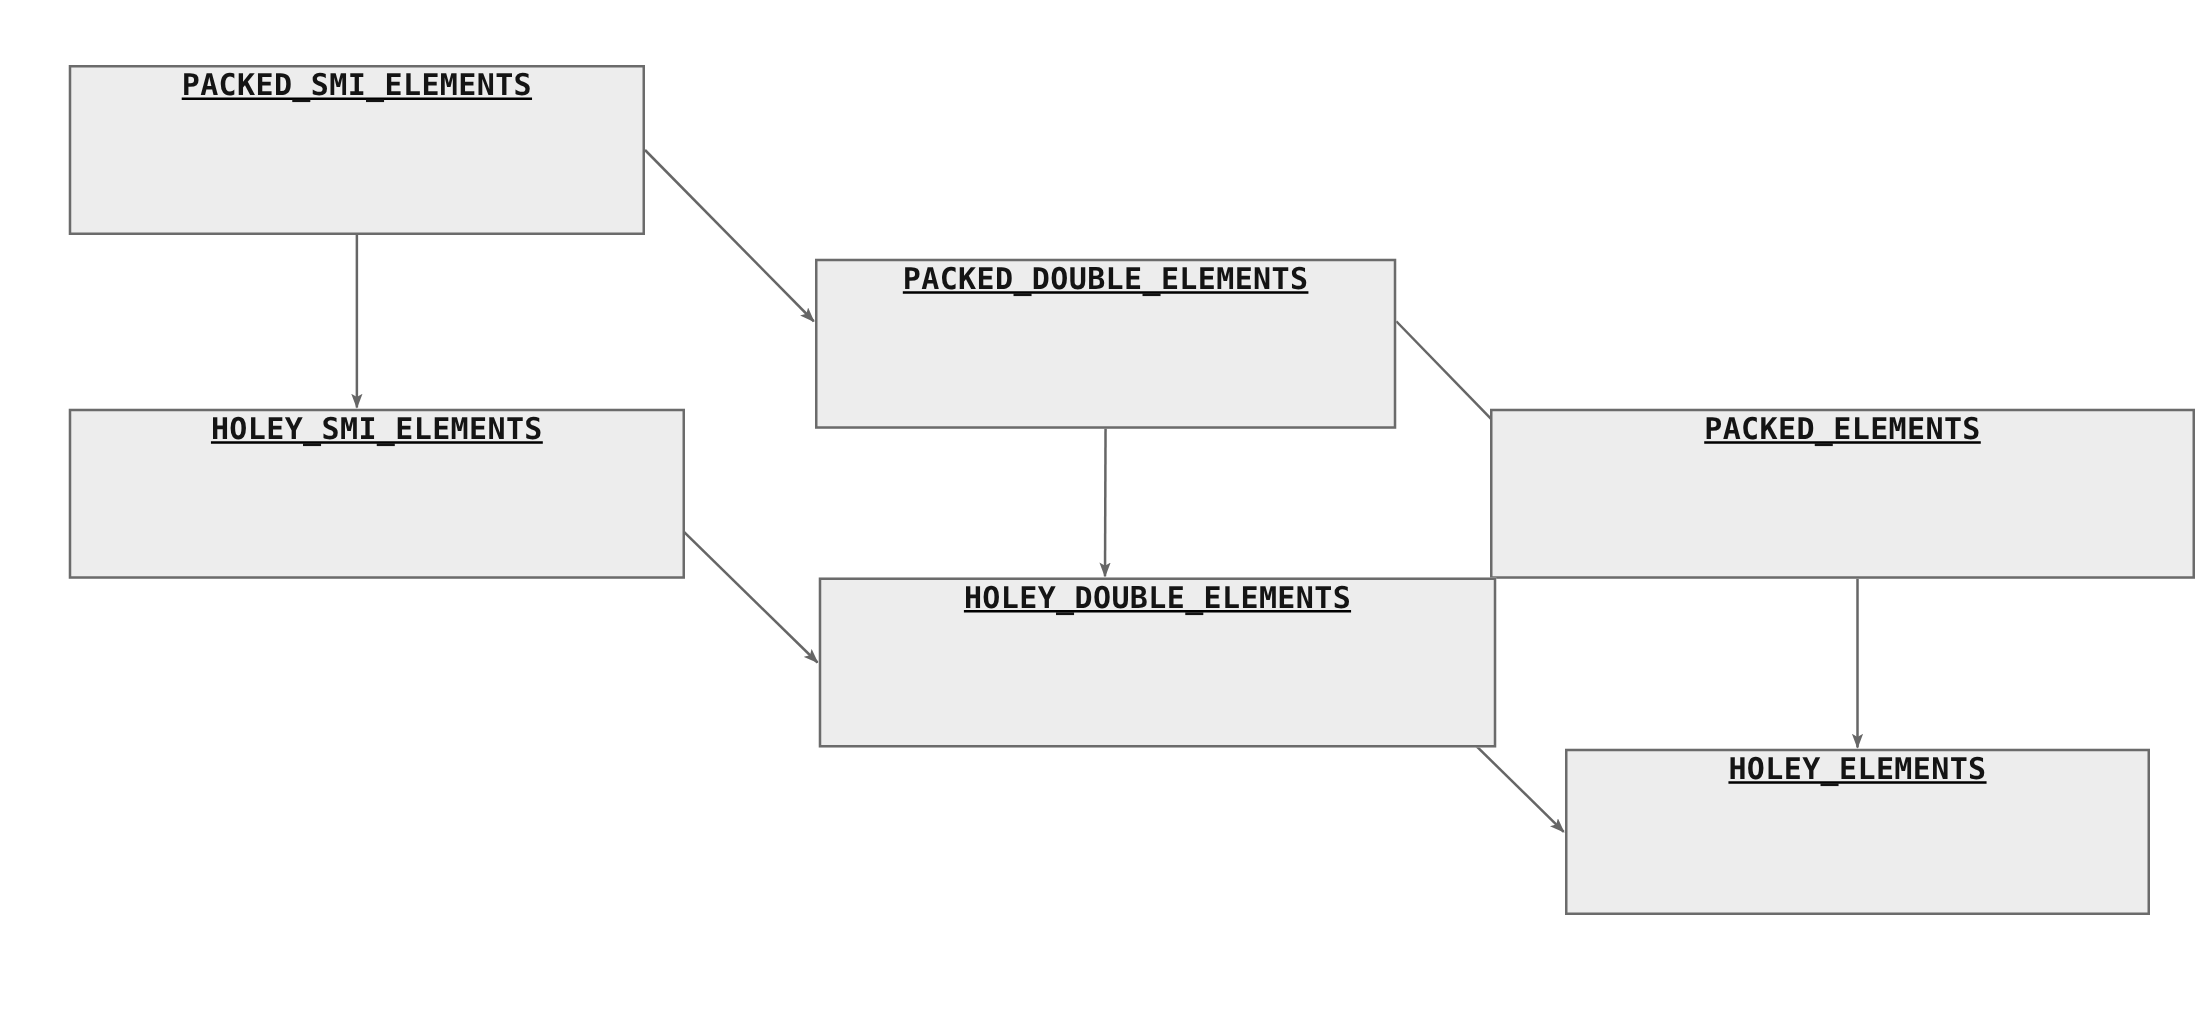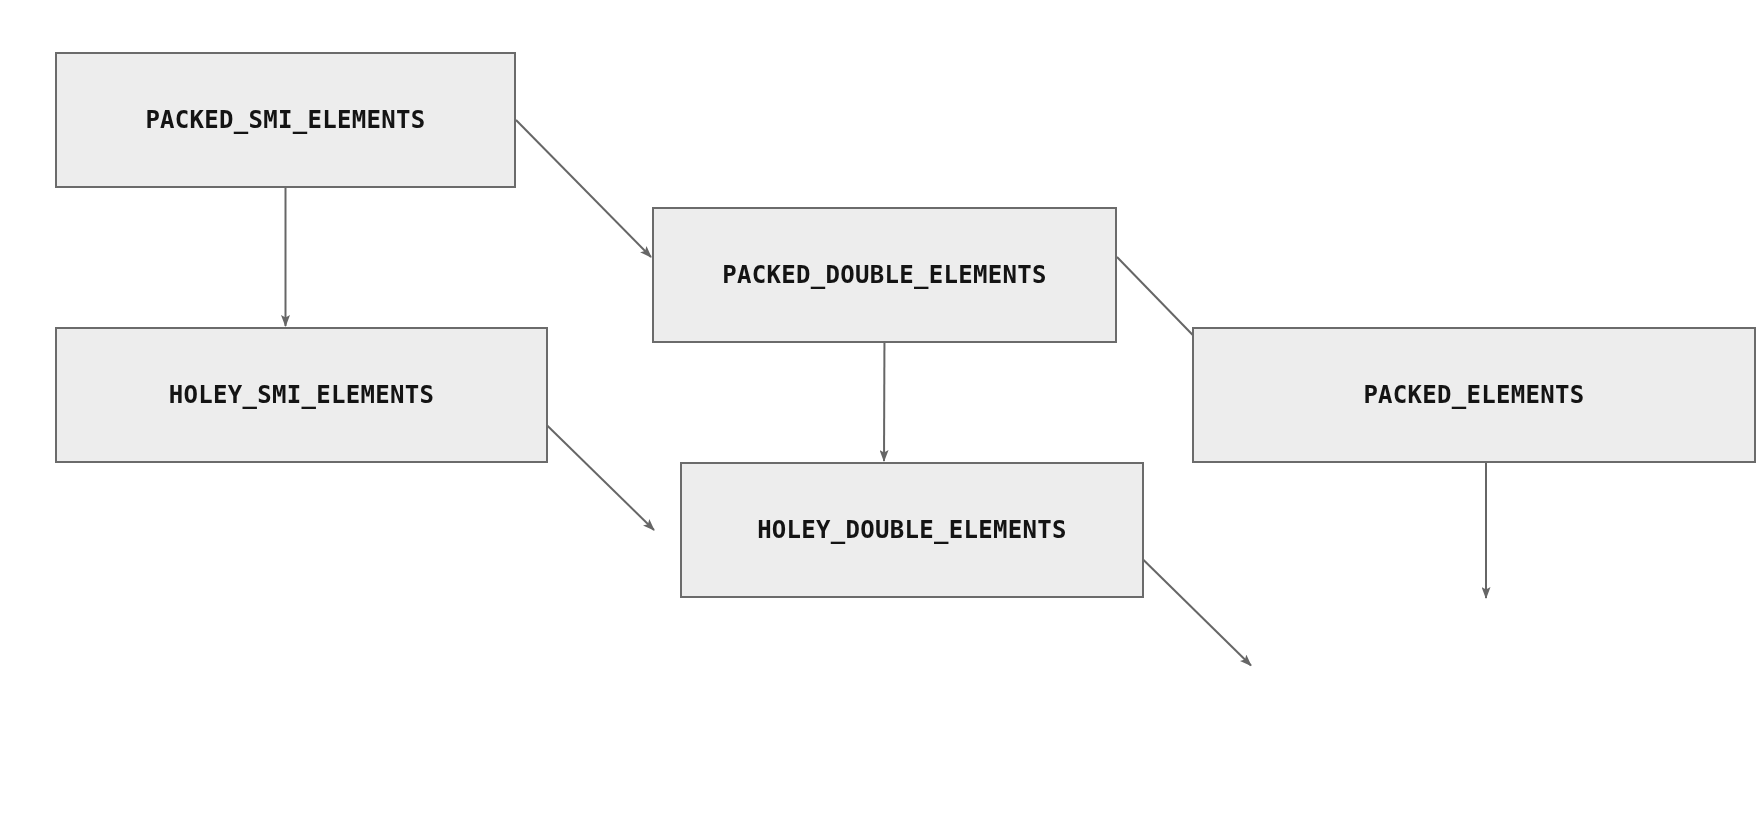--- a/index.html
+++ b/index.html
@@ -21,36 +21,36 @@
     height: 814px;
     background: var(--bg);
     overflow: hidden;
     font-family: "DejaVu Sans Mono", "Liberation Mono", monospace;
   }
   .node {
     position: absolute;
     background: var(--node-fill);
     border: 2px solid var(--node-border);
     display: flex;
-    align-items: center;
     justify-content: center;
+    text-decoration: underline;
   }
   .node .label {
     font-size: 24px;
     font-weight: bold;
     letter-spacing: 0.3px;
     color: var(--text);
     white-space: nowrap;
   }
   
   .n-packed_smi       { left: 55px;   top: 52px;  width: 461px; height: 136px; }
   .n-packed_double    { left: 652px;  top: 207px; width: 465px; height: 136px; }
   .n-holey_smi        { left: 55px;   top: 327px; width: 493px; height: 136px; }
   .n-packed_elements  { left: 1192px; top: 327px; width: 564px; height: 136px; }
-  .n-holey_double     { left: 655px;  top: 462px; width: 464px; height: 136px; margin-left: 25px; }
+  .n-holey_double     { left: 655px;  top: 462px; width: 542px; height: 136px; }
   .n-holey_elements   { left: 1252px; top: 599px; width: 468px; height: 133px; }
   .edges {
     position: absolute;
     left: 0; top: 0;
     width: 1758px;
     height: 814px;
     pointer-events: none;
   }
 </style>
 </head>
@@ -88,14 +88,17 @@
   </div>
 
   <div class="node n-packed_elements">
     <span class="label">PACKED_ELEMENTS</span>
   </div>
 
   <div class="node n-holey_double">
     <span class="label">HOLEY_DOUBLE_ELEMENTS</span>
   </div>
 
+  <div class="node n-holey_elements">
+    <span class="label">HOLEY_ELEMENTS</span>
+  </div>
 
 </div>
 
 </body></html>

